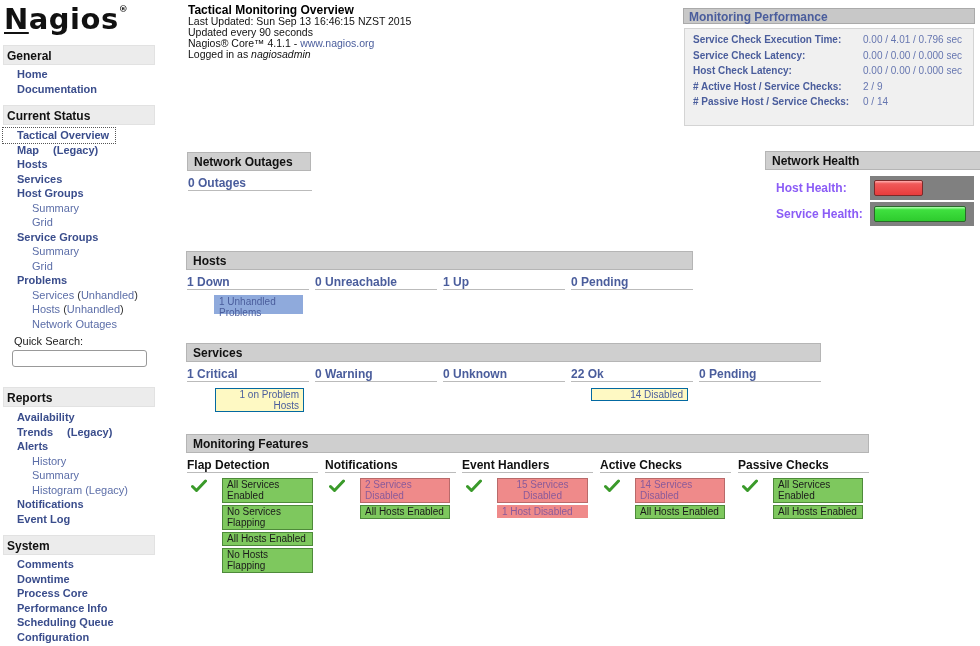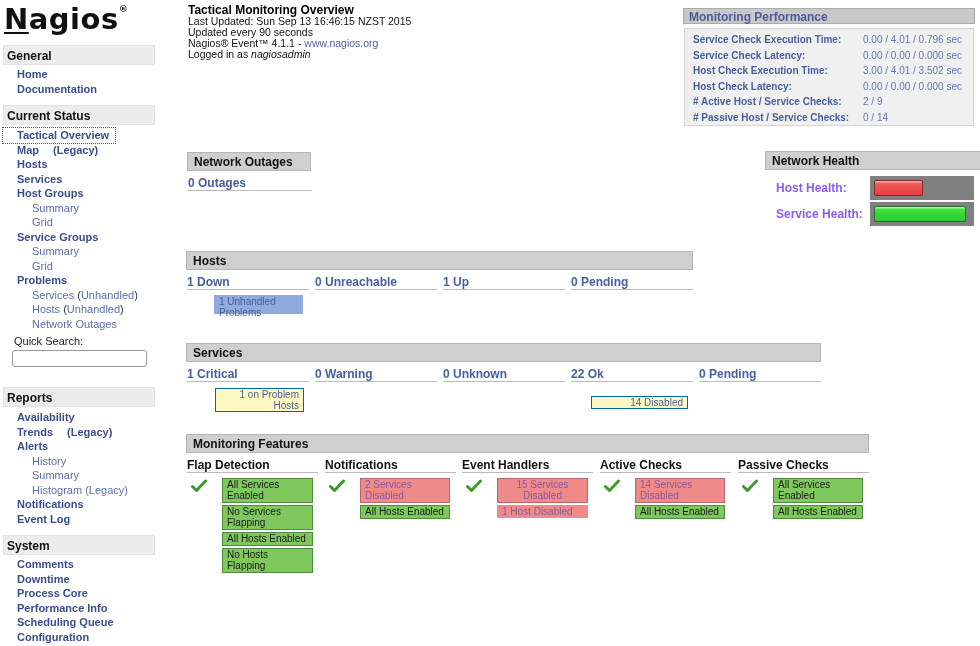--- a/index.html
+++ b/index.html
@@ -113,29 +113,28 @@
     <a class="nav-item">Performance Info</a>
     <a class="nav-item">Scheduling Queue</a>
     <a class="nav-item">Configuration</a>
   </div>
 </div>
 
 <div class="header">
   <div class="title">Tactical Monitoring Overview</div>
   <div class="line">Last Updated: Sun Sep 13 16:46:15 NZST 2015</div>
   <div class="line">Updated every 90 seconds</div>
-  <div class="line"><span>Nagios® Event™ 4.1.1 - </span><a>www.nagios.org</a></div>
+  <div class="line"><span>Nagios® Core™ 4.1.1 - </span><a>www.nagios.org</a></div>
   <div class="line"><span>Logged in as </span><i>nagiosadmin</i></div>
 </div>
 
 <div class="perf-head">Monitoring Performance</div>
 <div class="perf-box">
   <div class="perf-row"><span class="k">Service Check Execution Time:</span><span class="v">0.00 / 4.01 / 0.796 sec</span></div>
   <div class="perf-row"><span class="k">Service Check Latency:</span><span class="v">0.00 / 0.00 / 0.000 sec</span></div>
-  <div class="perf-row"><span class="k">Host Check Execution Time:</span><span class="v">3.00 / 4.01 / 3.502 sec</span></div>
   <div class="perf-row"><span class="k">Host Check Latency:</span><span class="v">0.00 / 0.00 / 0.000 sec</span></div>
   <div class="perf-row"><span class="k"># Active Host / Service Checks:</span><span class="v">2 / 9</span></div>
   <div class="perf-row"><span class="k"># Passive Host / Service Checks:</span><span class="v">0 / 14</span></div>
 </div>
 
 <div class="sec-head" style="left:187px; top:152px; width:124px;">Network Outages</div>
 <a class="outage-val">0 Outages</a>
 
 <div class="sec-head" style="left:765px; top:151px; width:215px; border-right:none;">Network Health</div>
 <div class="health-label" style="top:181px;">Host Health:</div>
@@ -154,21 +153,21 @@
 <a class="stat-cell" style="left:571px; top:275px; width:122px;">0 Pending</a>
 <a class="badge blue" style="left:214px; top:295px; width:89px; height:19px;">1 Unhandled Problems</a>
 
 <div class="sec-head" style="left:186px; top:343px; width:635px;">Services</div>
 <a class="stat-cell" style="left:187px; top:367px; width:122px;">1 Critical</a>
 <a class="stat-cell" style="left:315px; top:367px; width:122px;">0 Warning</a>
 <a class="stat-cell" style="left:443px; top:367px; width:122px;">0 Unknown</a>
 <a class="stat-cell" style="left:571px; top:367px; width:122px;">22 Ok</a>
 <a class="stat-cell" style="left:699px; top:367px; width:122px;">0 Pending</a>
 <a class="badge lightblue" style="left:215px; top:388px; width:89px; height:24px;">1 on Problem Hosts</a>
-<a class="badge lightblue" style="left:591px; top:396px; width:97px; height:13px; padding-left:16px;">14 Disabled</a>
+<a class="badge lightblue" style="left:591px; top:388px; width:97px; height:13px; padding-left:16px;">14 Disabled</a>
 
 <div class="sec-head" style="left:186px; top:434px; width:683px;">Monitoring Features</div>
 
 <div class="feat-head" style="left:187px; width:131px;">Flap Detection</div>
 <svg class="check" style="left:191px;" viewBox="0 0 16 16">
     <path d="M1.5 8.5 L5.5 12.5 L14.5 3" fill="none" stroke="#3a9a2a" stroke-width="3" stroke-linecap="round" stroke-linejoin="round"></path>
   </svg>
 <a class="badge green" style="left:222px; top:478px; width:91px; height:25px;">All Services Enabled</a>
 <a class="badge green" style="left:222px; top:505px; width:91px; height:25px;">No Services Flapping</a>
 <a class="badge green" style="left:222px; top:532px; width:91px; height:14px;">All Hosts Enabled</a>

